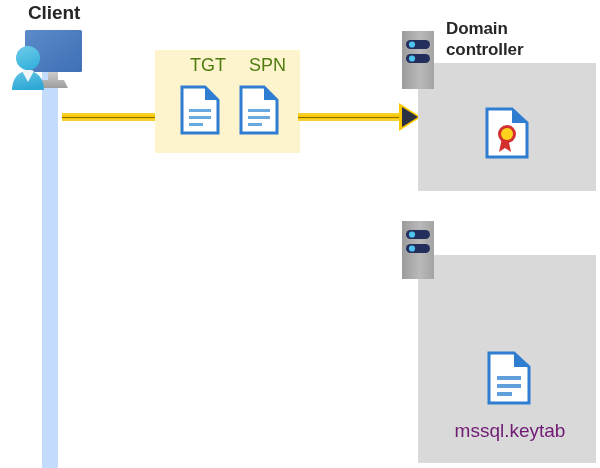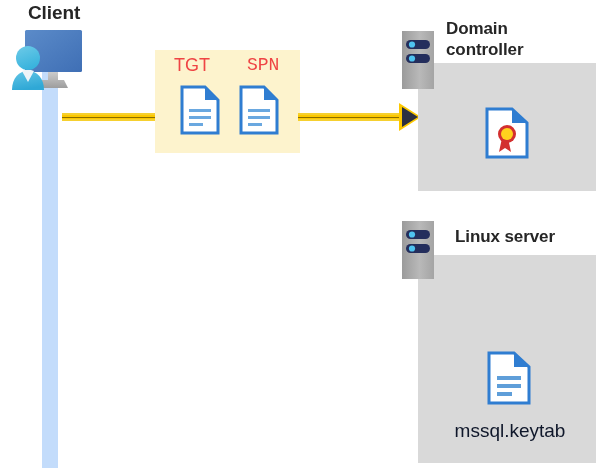--- a/index.html
+++ b/index.html
@@ -39,21 +39,21 @@
   #linux-title {
     left: 455px; top: 226px;
     font-size: 17px;
     line-height: 21px;
   }
   #keytab-label {
     left: 420px; top: 420px;
     width: 180px;
     text-align: center;
     font-size: 19px;
-    color: #0f172a;
+    color: #701a75;
   }
 
   
   #client-lifeline {
     left: 42px; top: 72px;
     width: 16px; height: 396px;
     background: #c3dcfb;
   }
 
   
@@ -62,26 +62,26 @@
   
   #cred-box {
     left: 155px; top: 50px;
     width: 145px; height: 103px;
     background: #fdf3cd;
   }
   .cred-label {
     position: absolute;
     top: 55px;
     font-size: 18px;
-    color: #ef4444;
-    text-align: left;
+    color: #4d7c0f;
+    text-align: right;
     width: 52px;
   }
   #tgt-label { left: 174px; }
-  #spn-label { left: 247px; font-family: Liberation Mono, monospace; }
+  #spn-label { left: 234px; }
 
   
   #arrow-seg-a { left: 62px;  top: 113px; width: 95px;  height: 8px; }
   #arrow-seg-b { left: 298px; top: 113px; width: 104px; height: 8px; }
   .arrow-bar {
     position: absolute;
     background: #fcc800;
     border-top: 2px solid #f6d02f;
     border-bottom: 2px solid #f6d02f;
     box-sizing: border-box;
@@ -227,21 +227,20 @@
 
       <path d="M17 31 l-3 14 l6 -4 l6 4 l-3 -14 z" fill="#d32f2f"></path>
 
       <circle cx="22" cy="27" r="9" fill="#d32f2f"></circle>
       <circle cx="22" cy="27" r="6" fill="#ffd21e"></circle>
     </svg>
   </div>
 
   <div class="abs panel" id="linux-panel"></div>
 
-  <div class="abs title" id="linux-title">Linux server</div>
 
   <div class="abs rack" id="linux-rack">
     <svg width="32" height="58" viewBox="0 0 32 58">
       <defs>
         <linearGradient id="rackGradB" x1="0" y1="0" x2="1" y2="0">
           <stop offset="0%" stop-color="#9b9b9b"></stop>
           <stop offset="55%" stop-color="#b9b9b9"></stop>
           <stop offset="100%" stop-color="#a4a4a4"></stop>
         </linearGradient>
       </defs>

